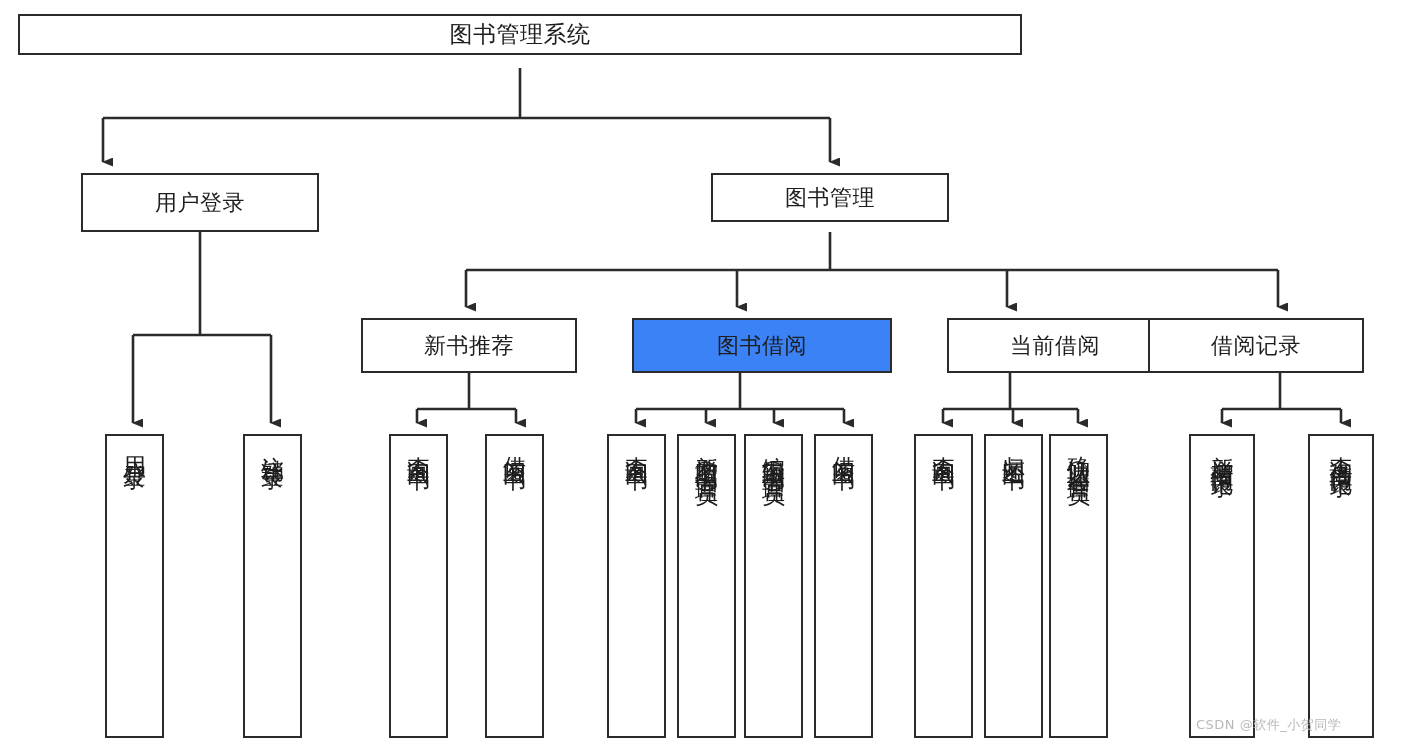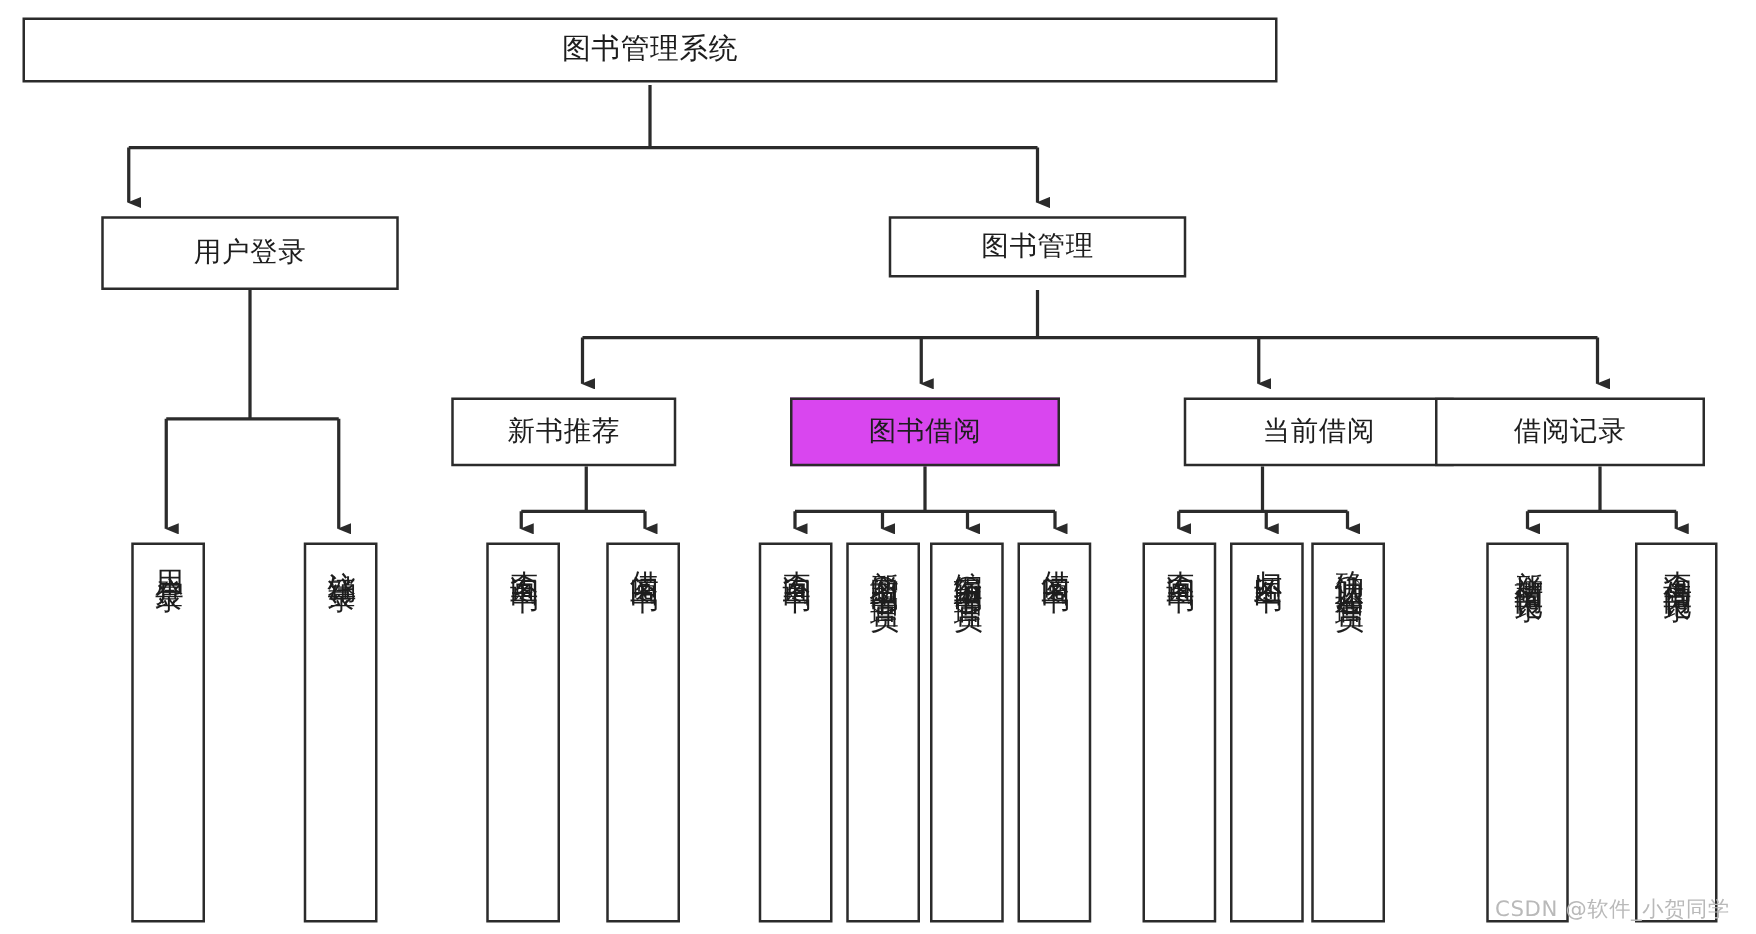--- a/index.html
+++ b/index.html
@@ -53,21 +53,21 @@
     writing-mode: vertical-rl;
     text-orientation: upright;
     font-size: 23px;
     letter-spacing: 4px;
     line-height: 1;
     margin: 0 auto;
   }
   .watermark {
     position: absolute;
     color: #b9b9b9;
-    font-size: 17px;
+    font-size: 13px;
     white-space: nowrap;
     letter-spacing: 0.5px;
   }
 </style>
 </head>
 <body>
 
 <div id="canvas">
 
   <svg id="edges" viewBox="0 0 1405 747" xmlns="http://www.w3.org/2000/svg">
@@ -118,33 +118,33 @@
       <path d="M1078,409 L1078,423" marker-end="url(#arrow)"></path>
 
       <path d="M1280,373 L1280,409"></path>
       <path d="M1222,409 L1341,409"></path>
       <path d="M1222,409 L1222,423" marker-end="url(#arrow)"></path>
       <path d="M1341,409 L1341,423" marker-end="url(#arrow)"></path>
     </g>
   </svg>
 
   <div id="nodes">
-      <div class="node horiz root" style="left: 18px; top: 14px; width: 1004px; height: 52px; border-color: rgb(43, 43, 43); background: rgb(255, 255, 255); color: rgb(29, 29, 29);">
+      <div class="node horiz root" style="left: 18px; top: 14px; width: 1004px; height: 41px; border-color: rgb(43, 43, 43); background: rgb(255, 255, 255); color: rgb(29, 29, 29);">
         <div class="label">图书管理系统</div>
       </div>
       <div class="node horiz lvl2" style="left: 81px; top: 173px; width: 238px; height: 59px; border-color: rgb(43, 43, 43); background: rgb(255, 255, 255); color: rgb(29, 29, 29);">
         <div class="label">用户登录</div>
       </div>
       <div class="node horiz lvl2" style="left: 711px; top: 173px; width: 238px; height: 49px; border-color: rgb(43, 43, 43); background: rgb(255, 255, 255); color: rgb(29, 29, 29);">
         <div class="label">图书管理</div>
       </div>
-      <div class="node horiz lvl3" style="left: 361px; top: 318px; width: 180px; height: 55px; border-color: rgb(43, 43, 43); background: rgb(255, 255, 255); color: rgb(29, 29, 29);">
+      <div class="node horiz lvl3" style="left: 361px; top: 318px; width: 216px; height: 55px; border-color: rgb(43, 43, 43); background: rgb(255, 255, 255); color: rgb(29, 29, 29);">
         <div class="label">新书推荐</div>
       </div>
-      <div class="node horiz lvl3" style="left: 632px; top: 318px; width: 216px; height: 55px; border-color: rgb(43, 43, 43); background: #d946ef; color: rgb(29, 29, 29);">
+      <div class="node horiz lvl3" style="left: 632px; top: 318px; width: 260px; height: 55px; border-color: rgb(43, 43, 43); background: #3b82f6; color: rgb(29, 29, 29);">
         <div class="label">图书借阅</div>
       </div>
       <div class="node horiz lvl3" style="left: 902px; top: 318px; width: 216px; height: 55px; border-color: rgb(43, 43, 43); background: rgb(255, 255, 255); color: rgb(29, 29, 29); margin-left: 45px;">
         <div class="label">当前借阅</div>
       </div>
       <div class="node horiz lvl3" style="left: 1148px; top: 318px; width: 216px; height: 55px; border-color: rgb(43, 43, 43); background: rgb(255, 255, 255); color: rgb(29, 29, 29);">
         <div class="label">借阅记录</div>
       </div>
       <div class="node vert leaf" style="left: 105px; top: 434px; width: 59px; height: 304px; border-color: rgb(43, 43, 43); background: rgb(255, 255, 255); color: rgb(29, 29, 29);">
         <div class="label">用户登录</div>

